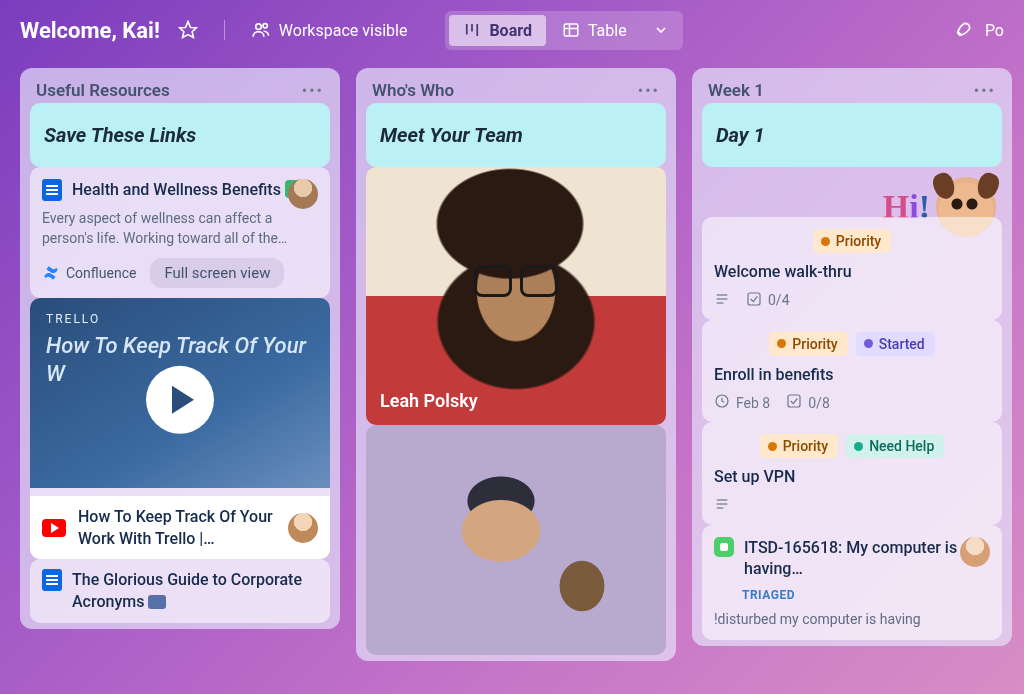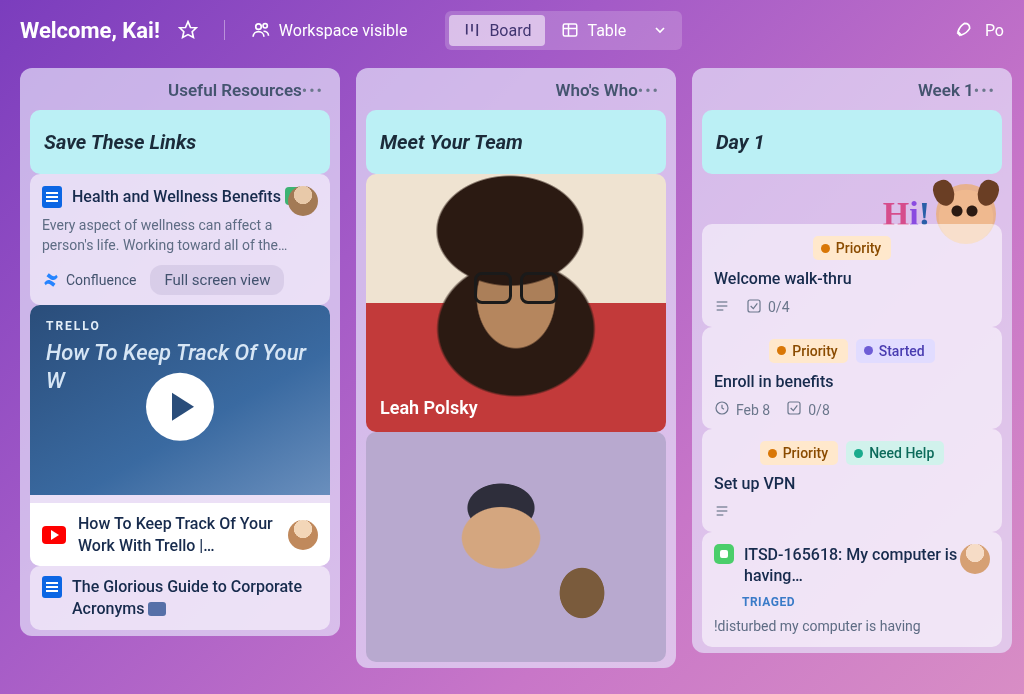--- a/index.html
+++ b/index.html
@@ -38,21 +38,21 @@
   .view-tab{
     display:flex; align-items:center; gap:8px;
     padding:6px 14px;
     border-radius:4px;
     color:#fff;
     font-size:16px;
   }
   .view-tab.active{
     background:rgba(255,255,255,.55);
     color:#413571;
-    font-weight:400;
+    font-weight:700;
   }
   .icon{ display:inline-flex; }
   .icon svg{ display:block; }
   .hdr-right{
     margin-left:auto;
     display:flex; align-items:center; gap:12px; color:#fff;
   }
 
   
   .board-canvas{
@@ -66,22 +66,22 @@
   .list{
     width:320px;
     background:rgba(230,225,250,.70);
     border-radius:12px;
     padding:10px 10px 6px 10px;
     flex-shrink:0;
     display:flex; flex-direction:column;
     max-height:100%;
   }
   .list-header{
-    display:flex; align-items:center; justify-content:flex-end;
-    padding:2px 6px 10px 6px;
+    display:flex; align-items:center; justify-content:space-between;
+    padding:2px 6px 3px 6px;
   }
   .list-title{
     font-weight:600; color:#44546f; font-size:17px;
   }
   .list-menu{ color:#6b778c; letter-spacing:2px; font-size:16px;}
   .list-body{ display:flex; flex-direction:column; gap:0; overflow:hidden;}
 
   .heading-card{
     background:#bbf0f5;
     border-radius:10px;
@@ -136,21 +136,21 @@
   .video-card{
     padding:0; overflow:hidden;
   }
   .video-cover{
     height:190px;
     background:linear-gradient(150deg,#2a4d7a 0%, #3a6aa1 60%, #6a8fbd 100%);
     padding:14px 16px;
     color:#d7e6f5;
     position:relative;
   }
-  .video-brand{ font-size:12px; letter-spacing:2px; font-weight:700; color:#e2edf7;}
+  .video-brand{ font-size:12px; letter-spacing:2px; font-weight:400; color:#e2edf7;}
   .video-headline{ font-size:22px; font-style:italic; font-weight:500; color:#d7e6f5; margin-top:6px; line-height:1.25;}
   .play-badge{
     position:absolute; left:50%; top:50%; transform:translate(-50%,-40%);
     width:68px; height:68px; background:#fff; border-radius:50%;
     display:flex; align-items:center; justify-content:center;
   }
   .play-badge::after{
     content:""; width:0; height:0; border-left:22px solid #2a4d7a;
     border-top:14px solid transparent; border-bottom:14px solid transparent;
     margin-left:6px;

